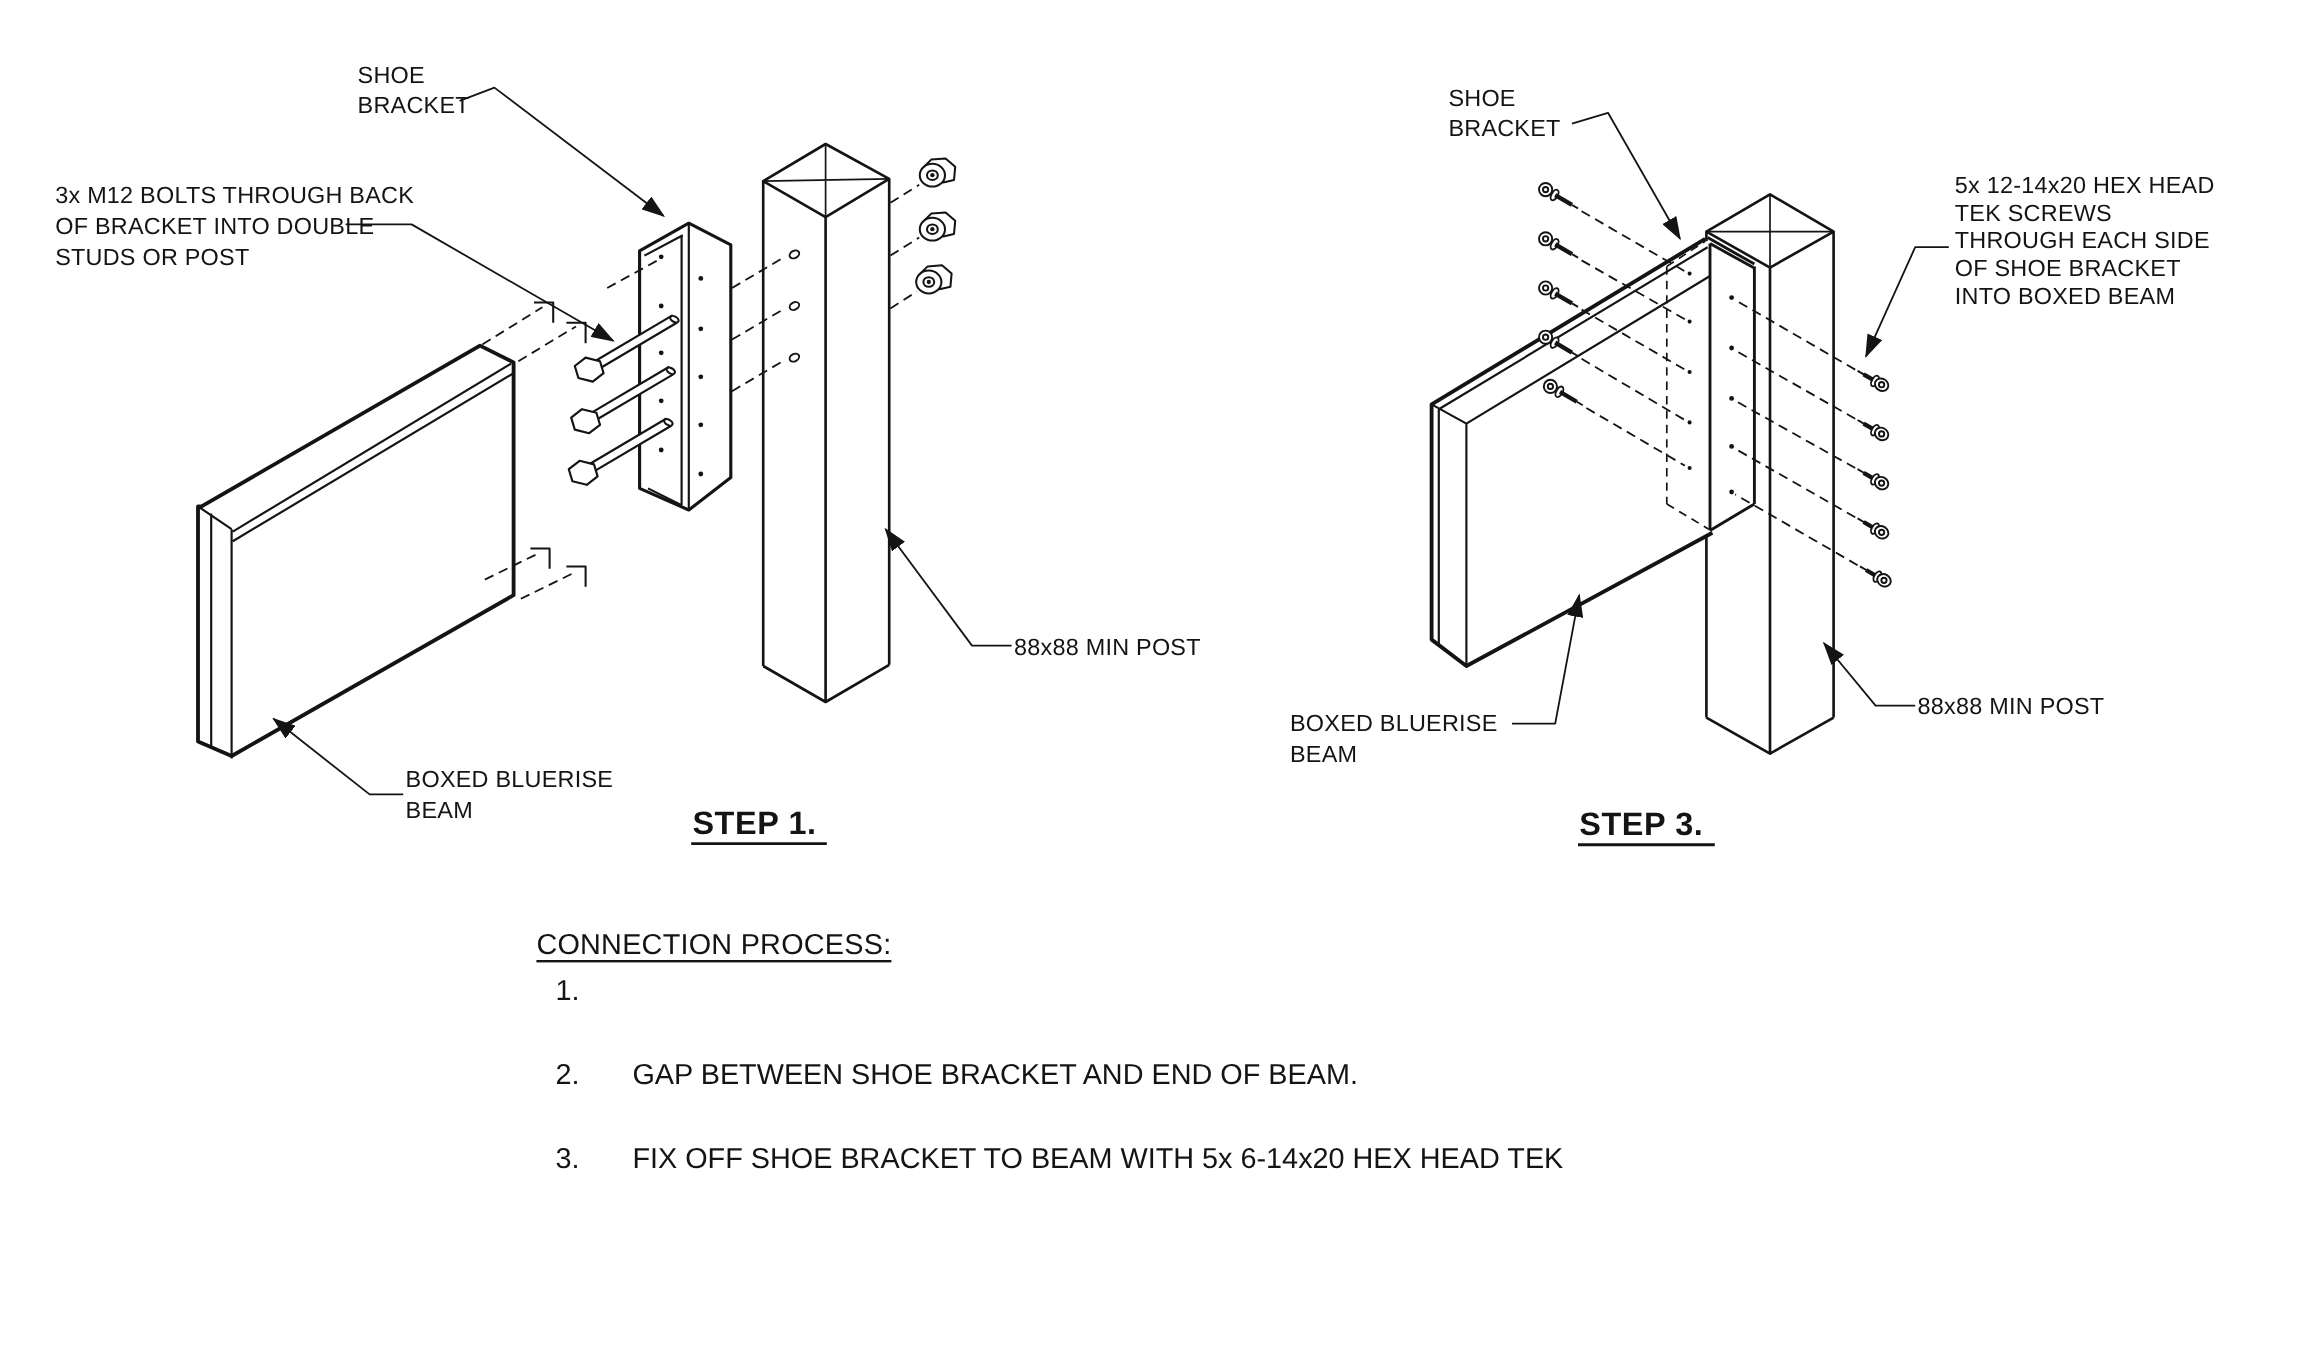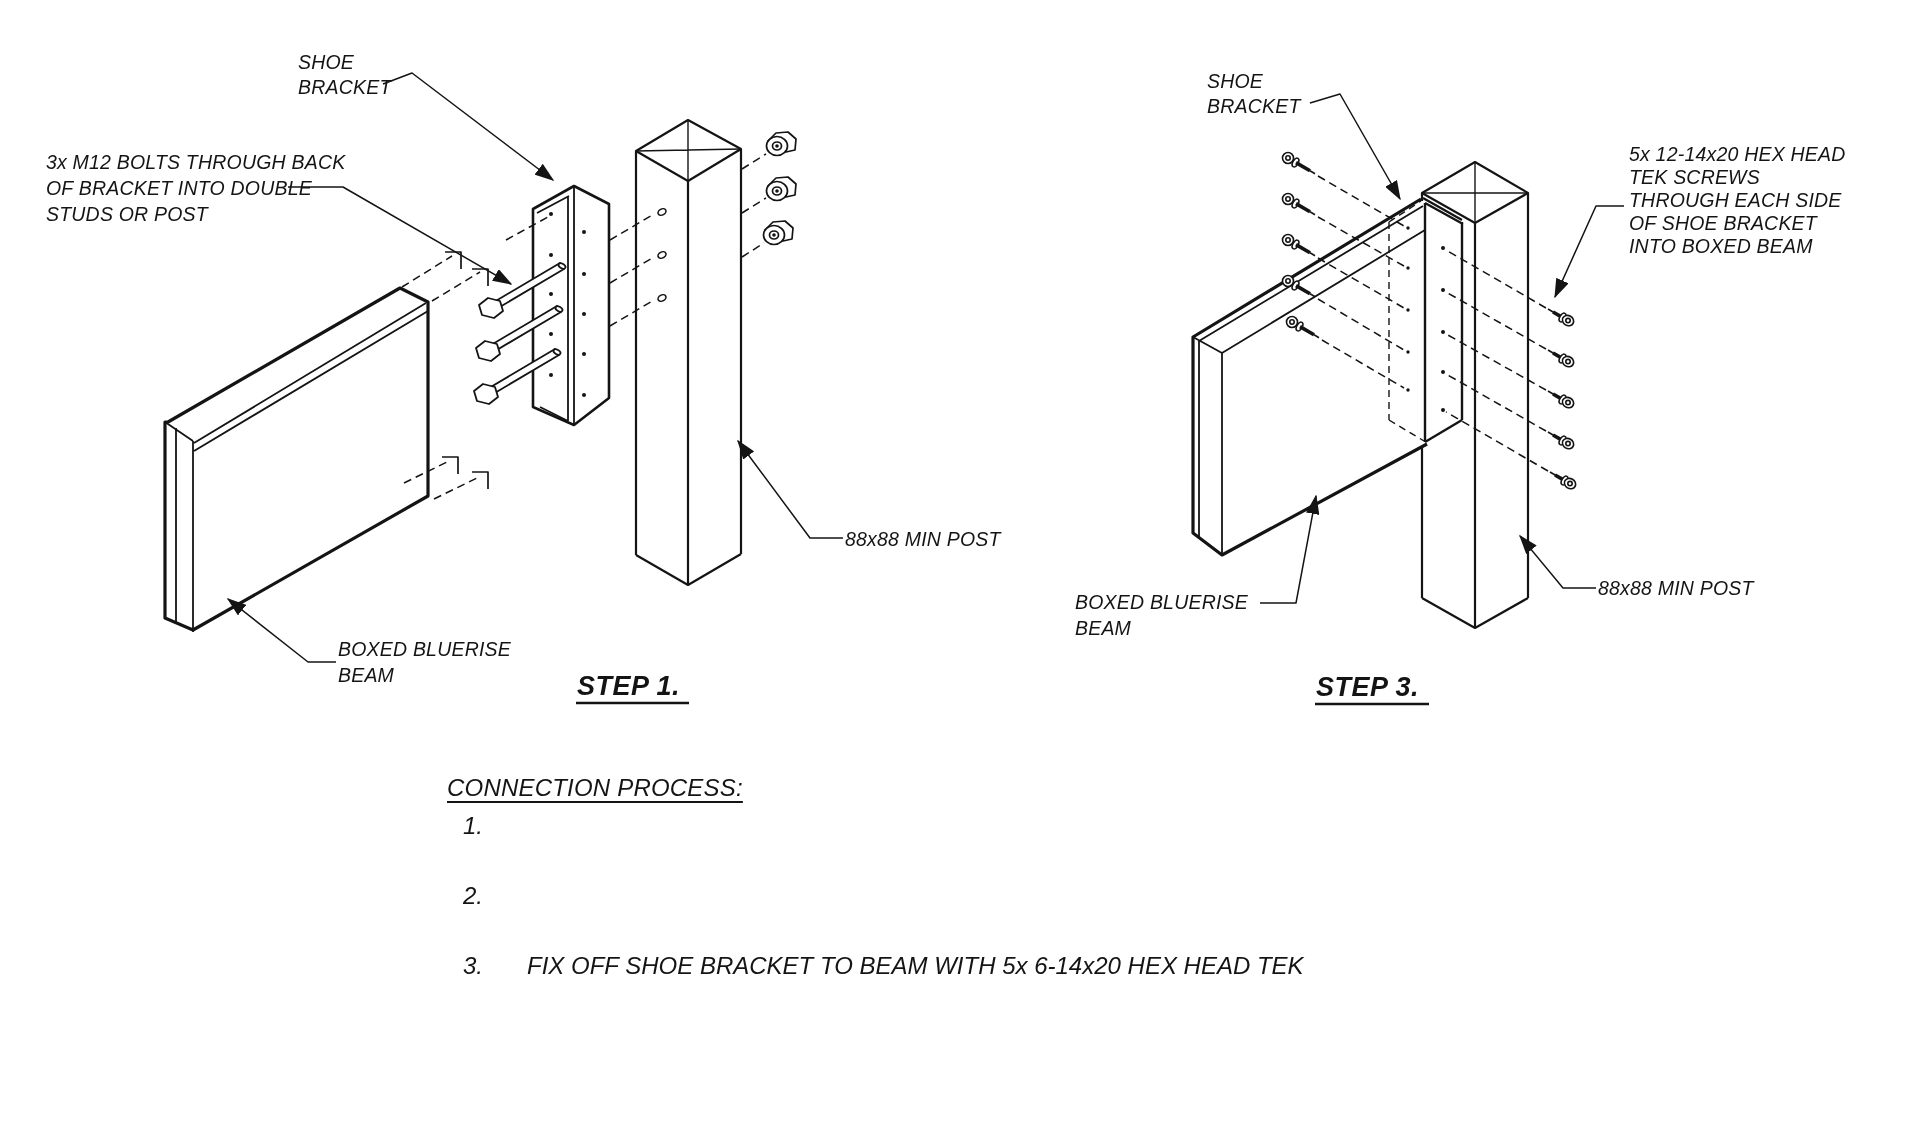--- a/index.html
+++ b/index.html
@@ -1,17 +1,17 @@
 <!DOCTYPE html>
 <html><head>
 <meta charset="utf-8">
 <style>
   html,body{margin:0;padding:0;background:#fff;}
   body{width:1920px;height:1128px;position:relative;font-family:"Liberation Sans",sans-serif;}
-  .canvas{position:absolute;left:0;top:0;width:1920px;height:972px;font-style:italic;}
+  .canvas{position:absolute;left:0;top:0;width:1920px;height:972px;}
   svg{position:absolute;left:0;top:0;}
   svg text{fill:#141414;font-size:19.5px;font-family:"Liberation Sans",sans-serif;letter-spacing:0.2px;}
   svg text.steptitle{font-size:27px;font-weight:bold;letter-spacing:0.5px;}
   .proc{position:absolute;left:447px;top:771px;color:#141414;font-size:24px;line-height:34px;}
   .proc-title{text-decoration:underline;text-underline-offset:5px;margin-bottom:4px;letter-spacing:0.2px;}
   .proc-list{padding-left:16px;}
   .proc-item{display:flex;}
   .proc-item + .proc-item{margin-top:36px;}
   .proc-num{width:64px;flex:0 0 64px;}
   .proc-lines{flex:1;}
@@ -263,20 +263,21 @@
   <div class="proc-title">CONNECTION PROCESS:</div>
   <div class="proc-list">
     <div class="proc-item">
       <div class="proc-num">1.</div>
       <div class="proc-lines">
       </div>
     </div>
     <div class="proc-item">
       <div class="proc-num">2.</div>
       <div class="proc-lines">
+        <div>GAP BETWEEN SHOE BRACKET AND END OF BEAM.</div>
       </div>
     </div>
     <div class="proc-item">
       <div class="proc-num">3.</div>
       <div class="proc-lines">
         <div>FIX OFF SHOE BRACKET TO BEAM WITH 5x 6-14x20 HEX HEAD TEK</div>
       </div>
     </div>
   </div>
 </div>

